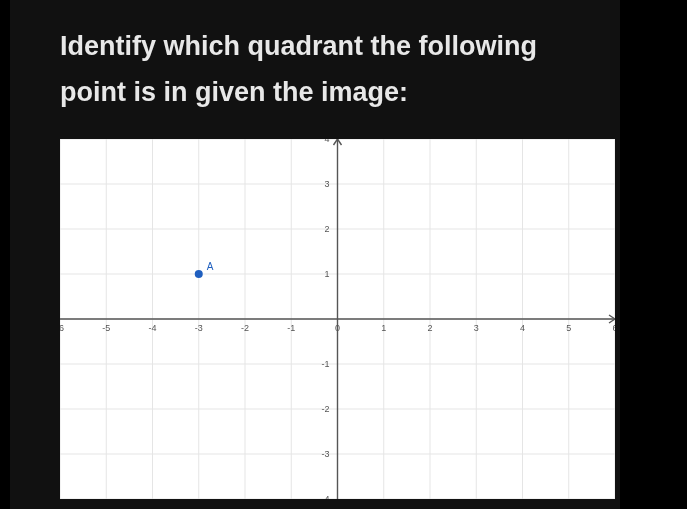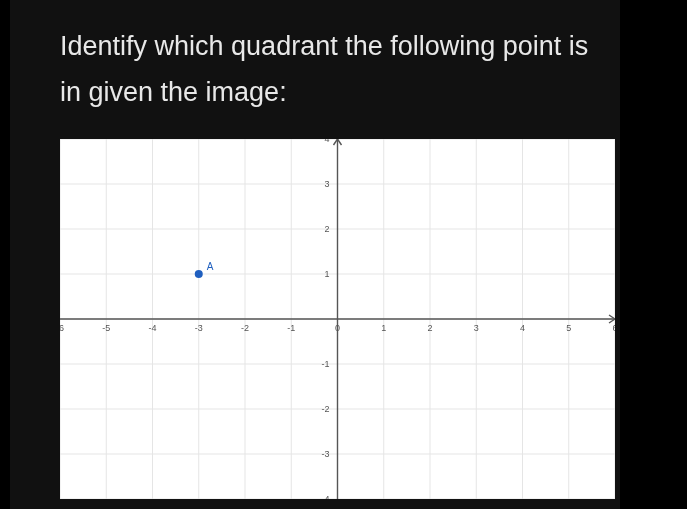--- a/index.html
+++ b/index.html
@@ -20,21 +20,21 @@
     background: #111;
     box-sizing: border-box;
   }
   .question {
     position: absolute;
     left: 50px;
     top: 24px;
     width: 540px;
     color: #e8e8e8;
     font-size: 27px;
-    font-weight: 400;
+    font-weight: 700;
     line-height: 1.7;
   }
   .chart-area {
     position: absolute;
     left: 50px;
     top: 139px;
     width: 555px;
     height: 360px;
     background: #fff;
     overflow: hidden;

